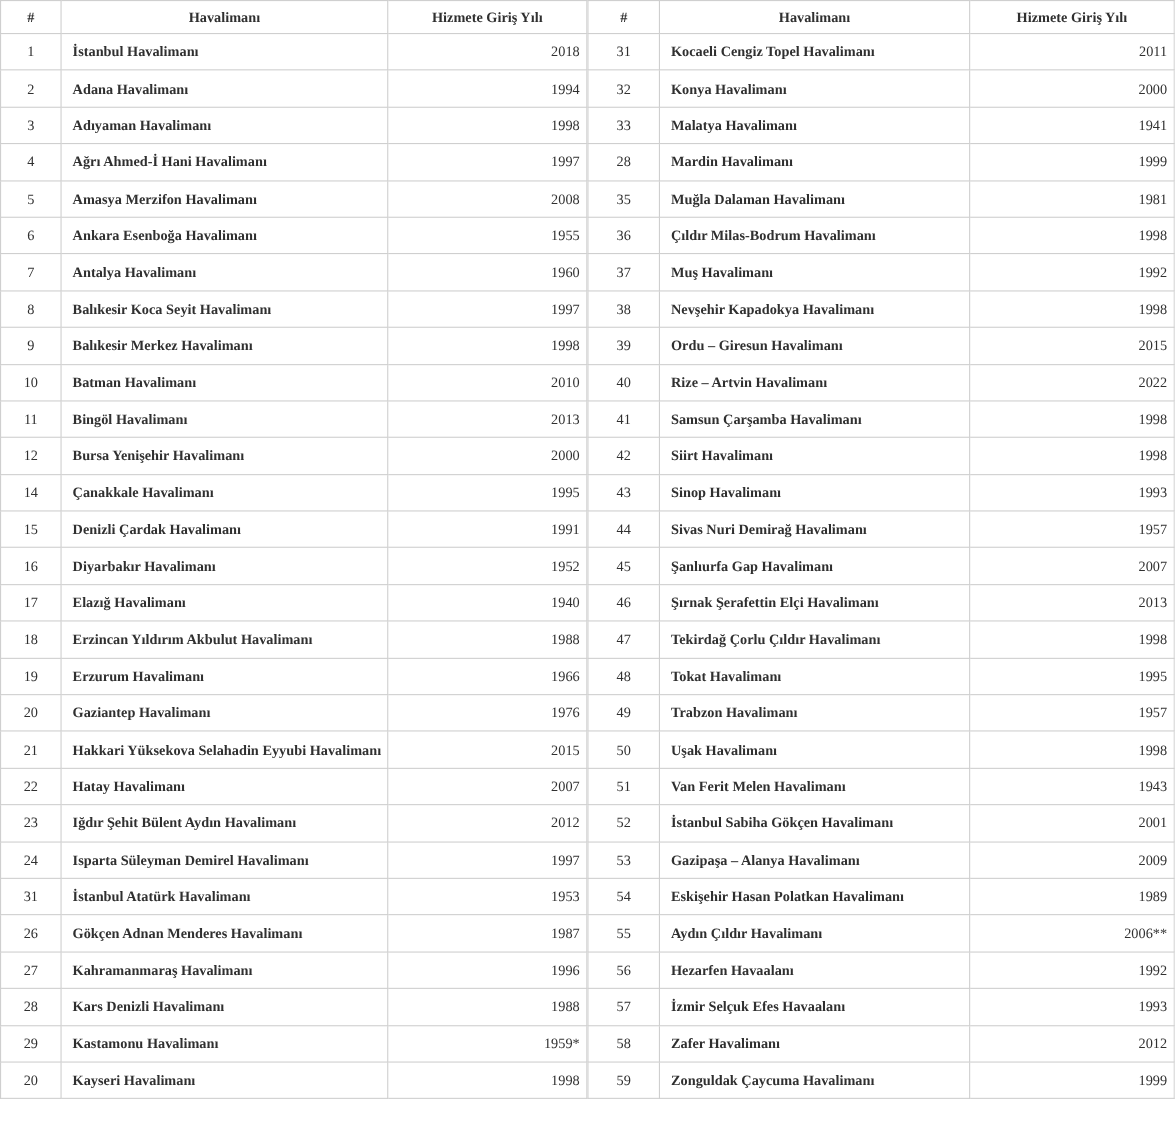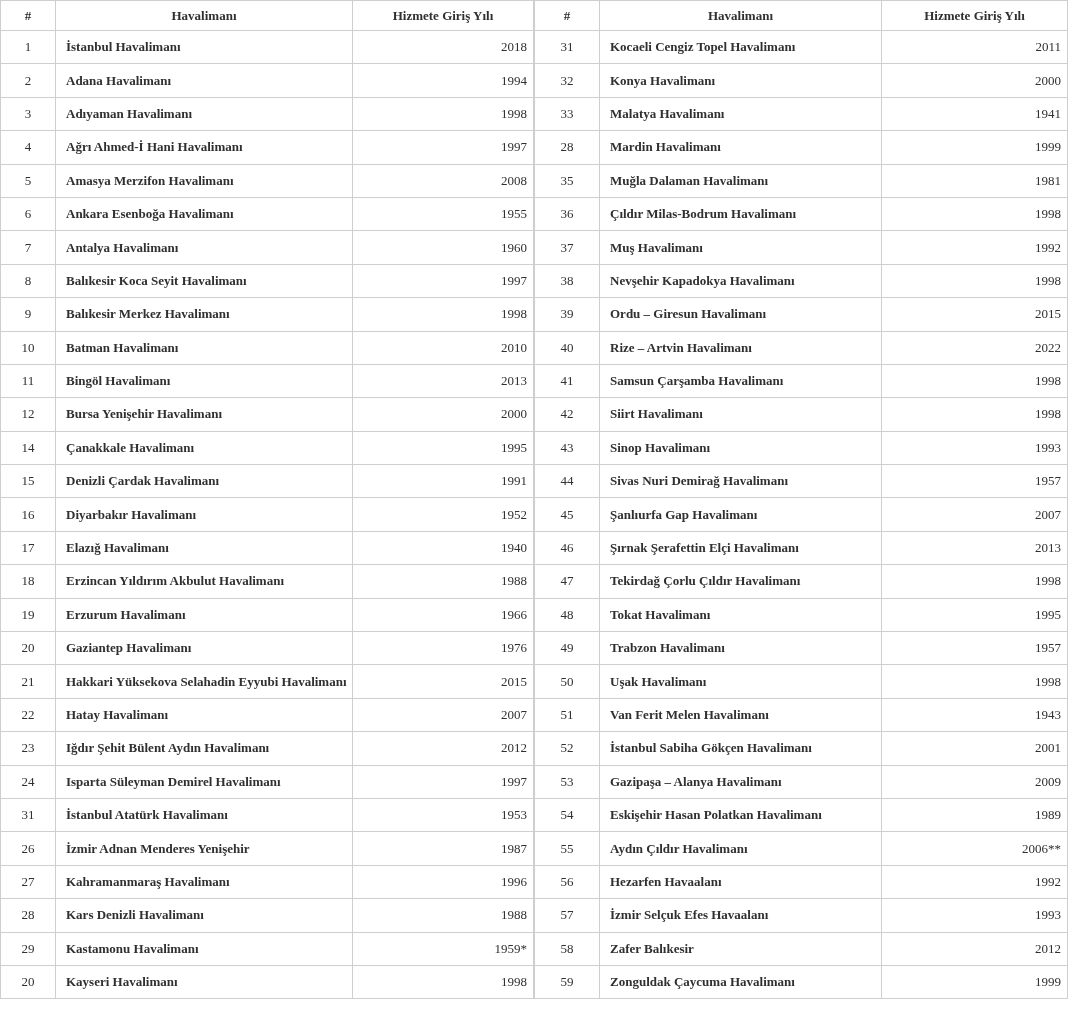--- a/index.html
+++ b/index.html
@@ -188,21 +188,21 @@
           <td class="col-name">Isparta Süleyman Demirel Havalimanı</td>
           <td class="col-year">1997</td>
         </tr>
         <tr>
           <td class="col-num">31</td>
           <td class="col-name">İstanbul Atatürk Havalimanı</td>
           <td class="col-year">1953</td>
         </tr>
         <tr>
           <td class="col-num">26</td>
-          <td class="col-name">İzmir Adnan Menderes Yenişehir</td>
+          <td class="col-name">Gökçen Adnan Menderes Havalimanı</td>
           <td class="col-year">1987</td>
         </tr>
         <tr>
           <td class="col-num">27</td>
           <td class="col-name">Kahramanmaraş Havalimanı</td>
           <td class="col-year">1996</td>
         </tr>
         <tr>
           <td class="col-num">28</td>
           <td class="col-name">Kars Denizli Havalimanı</td>
@@ -360,21 +360,21 @@
           <td class="col-name">Hezarfen Havaalanı</td>
           <td class="col-year">1992</td>
         </tr>
         <tr>
           <td class="col-num">57</td>
           <td class="col-name">İzmir Selçuk Efes Havaalanı</td>
           <td class="col-year">1993</td>
         </tr>
         <tr>
           <td class="col-num">58</td>
-          <td class="col-name">Zafer Balıkesir</td>
+          <td class="col-name">Zafer Havalimanı</td>
           <td class="col-year">2012</td>
         </tr>
         <tr>
           <td class="col-num">59</td>
           <td class="col-name">Zonguldak Çaycuma Havalimanı</td>
           <td class="col-year">1999</td>
         </tr>
       </tbody>
   </table>
 

